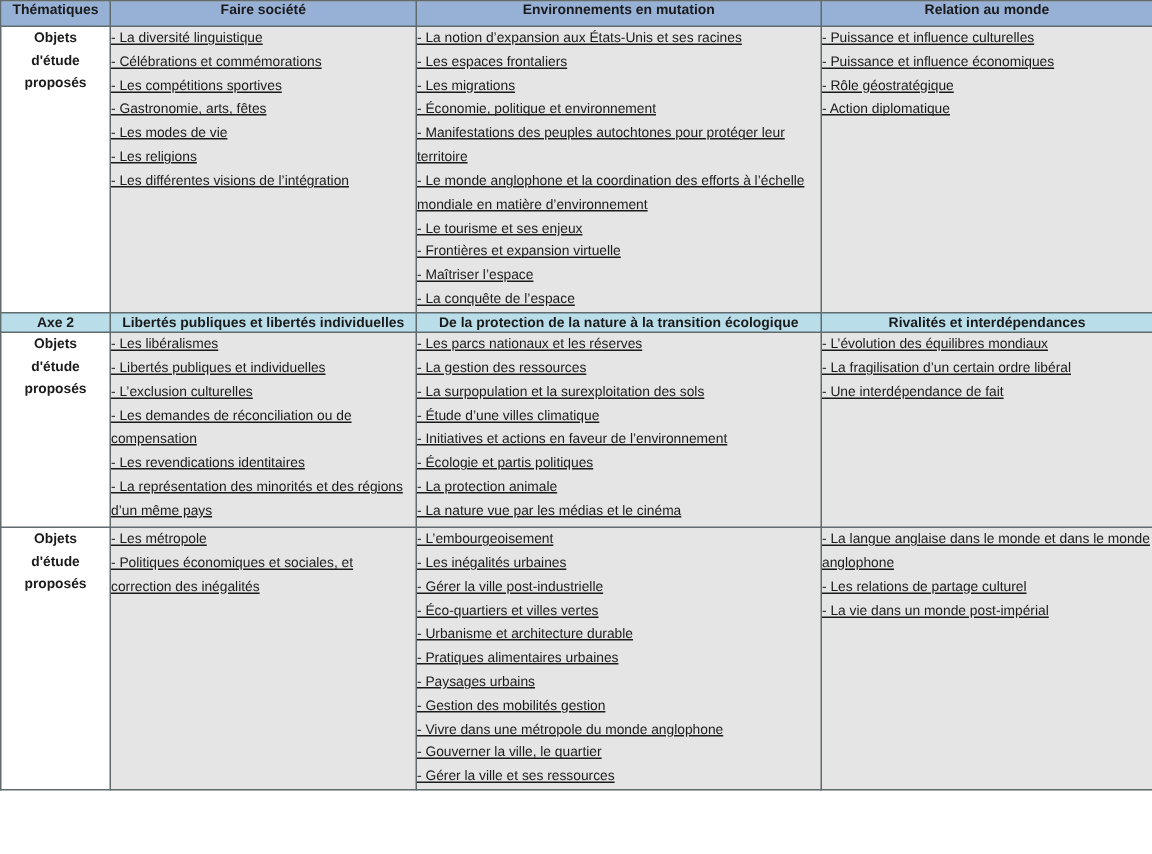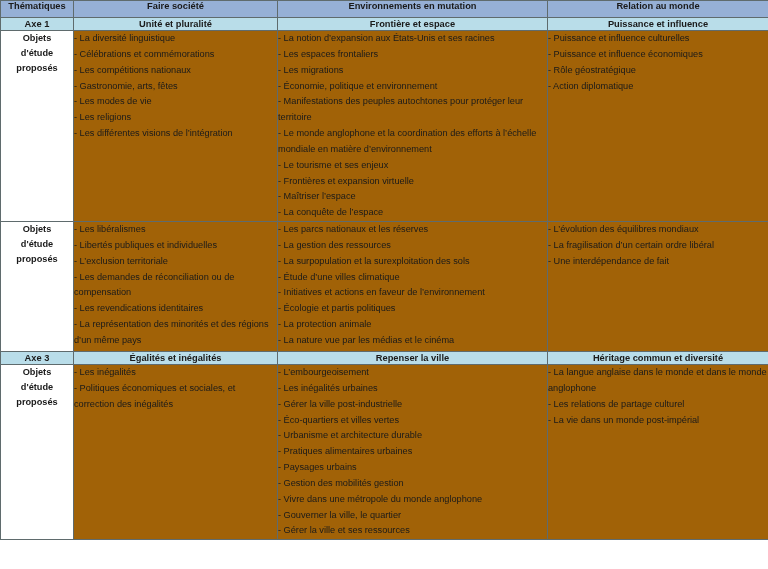--- a/index.html
+++ b/index.html
@@ -76,24 +76,25 @@
     font-weight: bold;
     font-size: 9.2px;
     line-height: 1.65;
     padding: 4px 2px;
     background: #ffffff;
     margin-left: 48px;
   }
   .objets .ln { display: block; }
 
   .items {
-    background: #a16207;
+    background: #e5e5e5;
     padding: 5px 6px 5px 7px;
     font-size: 9.2px;
     line-height: 1.72;
+    text-decoration: underline;
   }
   .items .itm {
     display: block;
     text-indent: 0;
   }
 </style>
 </head>
 <body>
 
 <div class="sheet">
@@ -107,36 +108,30 @@
     </colgroup>
     <tbody>
 
       <tr>
         <td class="hdr-top">Thématiques</td>
         <td class="hdr-top">Faire société</td>
         <td class="hdr-top">Environnements en mutation</td>
         <td class="hdr-top">Relation au monde</td>
       </tr>
 
-      <tr>
-        <td class="hdr-axe label-axe">Axe 1</td>
-        <td class="hdr-axe">Unité et pluralité</td>
-        <td class="hdr-axe">Frontière et espace</td>
-        <td class="hdr-axe">Puissance et influence</td>
-      </tr>
       <tr style="height: 188px;">
         <td class="objets">
           <span class="ln">Objets</span>
           <span class="ln">d'étude</span>
           <span class="ln">proposés</span>
         </td>
         <td class="items">
             <span class="itm">- La diversité linguistique</span>
             <span class="itm">- Célébrations et commémorations</span>
-            <span class="itm">- Les compétitions nationaux</span>
+            <span class="itm">- Les compétitions sportives</span>
             <span class="itm">- Gastronomie, arts, fêtes</span>
             <span class="itm">- Les modes de vie</span>
             <span class="itm">- Les religions</span>
             <span class="itm">- Les différentes visions de l’intégration</span>
           </td>
         <td class="items">
             <span class="itm">- La notion d’expansion aux États-Unis et ses racines</span>
             <span class="itm">- Les espaces frontaliers</span>
             <span class="itm">- Les migrations</span>
             <span class="itm">- Économie, politique et environnement</span>
@@ -148,30 +143,36 @@
             <span class="itm">- La conquête de l’espace</span>
           </td>
         <td class="items">
             <span class="itm">- Puissance et influence culturelles</span>
             <span class="itm">- Puissance et influence économiques</span>
             <span class="itm">- Rôle géostratégique</span>
             <span class="itm">- Action diplomatique</span>
           </td>
       </tr>
 
+      <tr>
+        <td class="hdr-axe label-axe">Axe 2</td>
+        <td class="hdr-axe">Libertés publiques et libertés individuelles</td>
+        <td class="hdr-axe">De la protection de la nature à la transition écologique</td>
+        <td class="hdr-axe">Rivalités et interdépendances</td>
+      </tr>
       <tr style="height: 130px;">
         <td class="objets">
           <span class="ln">Objets</span>
           <span class="ln">d'étude</span>
           <span class="ln">proposés</span>
         </td>
         <td class="items">
             <span class="itm">- Les libéralismes</span>
             <span class="itm">- Libertés publiques et individuelles</span>
-            <span class="itm">- L’exclusion territoriale</span>
+            <span class="itm">- L’exclusion culturelles</span>
             <span class="itm">- Les demandes de réconciliation ou de compensation</span>
             <span class="itm">- Les revendications identitaires</span>
             <span class="itm">- La représentation des minorités et des régions d’un même pays</span>
           </td>
         <td class="items">
             <span class="itm">- Les parcs nationaux et les réserves</span>
             <span class="itm">- La gestion des ressources</span>
             <span class="itm">- La surpopulation et la surexploitation des sols</span>
             <span class="itm">- Étude d’une villes climatique</span>
             <span class="itm">- Initiatives et actions en faveur de l’environnement</span>
@@ -179,34 +180,28 @@
             <span class="itm">- La protection animale</span>
             <span class="itm">- La nature vue par les médias et le cinéma</span>
           </td>
         <td class="items">
             <span class="itm">- L’évolution des équilibres mondiaux</span>
             <span class="itm">- La fragilisation d’un certain ordre libéral</span>
             <span class="itm">- Une interdépendance de fait</span>
           </td>
       </tr>
 
-      <tr>
-        <td class="hdr-axe label-axe">Axe 3</td>
-        <td class="hdr-axe">Égalités et inégalités</td>
-        <td class="hdr-axe">Repenser la ville</td>
-        <td class="hdr-axe">Héritage commun et diversité</td>
-      </tr>
       <tr style="height: 170px;">
         <td class="objets">
           <span class="ln">Objets</span>
           <span class="ln">d'étude</span>
           <span class="ln">proposés</span>
         </td>
         <td class="items">
-            <span class="itm">- Les inégalités</span>
+            <span class="itm">- Les métropole</span>
             <span class="itm">- Politiques économiques et sociales, et correction des inégalités</span>
           </td>
         <td class="items">
             <span class="itm">- L’embourgeoisement</span>
             <span class="itm">- Les inégalités urbaines</span>
             <span class="itm">- Gérer la ville post-industrielle</span>
             <span class="itm">- Éco-quartiers et villes vertes</span>
             <span class="itm">- Urbanisme et architecture durable</span>
             <span class="itm">- Pratiques alimentaires urbaines</span>
             <span class="itm">- Paysages urbains</span>

